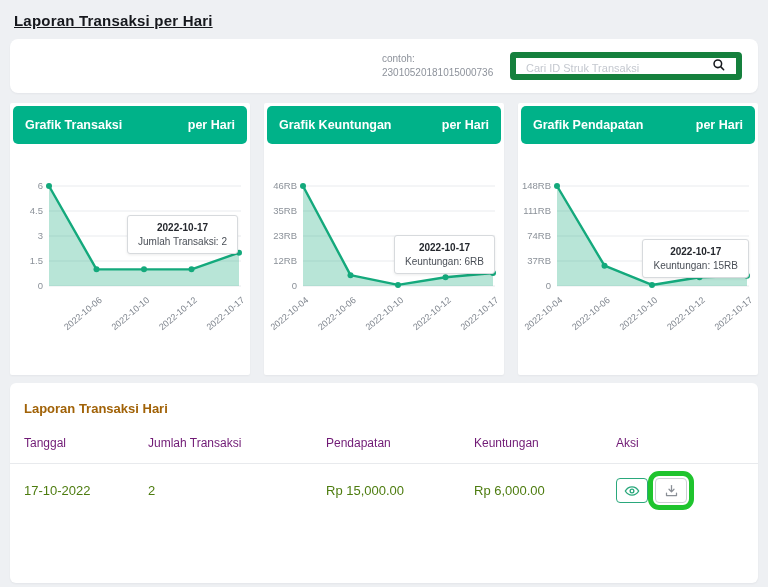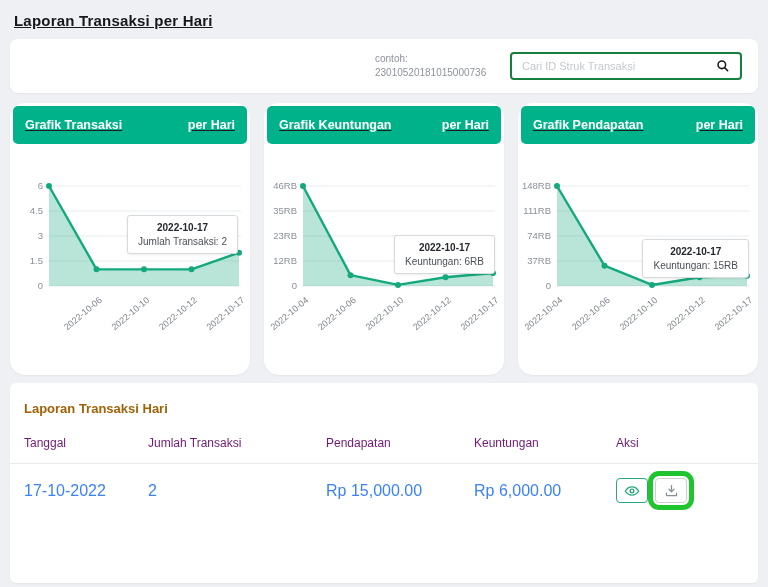--- a/index.html
+++ b/index.html
@@ -19,34 +19,34 @@
   .breadcrumb .link { color:var(--link-green,#1fa97e); cursor:pointer; }
 
   
   .search-card {
     margin-top:10px; background:#fff; border-radius:8px; height:54px;
     display:flex; align-items:center; justify-content:flex-end;
     padding:0 16px; box-shadow:0 1px 2px rgba(30,40,60,.05);
   }
   .example-block { font-size:10px; color:#8d929b; line-height:1.4; margin-right:10px; width:118px; }
   .search-group {
-    width:232px; height:28px; border:2px solid #15803d; border-radius:4px;
-    display:flex; align-items:center; background:#fff; padding:0 8px 0 10px;margin-left:7px;
+    width:232px; height:28px; border:6px solid #15803d; border-radius:4px;
+    display:flex; align-items:flex-end; background:#fff; padding:0 8px 0 10px;
   }
   .search-group input {
     border:none; outline:none; flex:1; font-size:11px; font-family:inherit; color:#3d434b; min-width:0;
   }
   .search-group input::placeholder { color:#c4c8cf; }
   .search-btn { border:none; background:none; cursor:pointer; display:flex; align-items:center; padding:2px; }
 
   
   .charts-row { display:flex; gap:14px; margin-top:10px; }
   .chart-card {
-    flex:1; background:#fff; border-radius:15px; height:272px; position:relative;
-    box-shadow:0 1px 2px rgba(30,40,60,.05); padding:3px;text-decoration:underline;
+    flex:1; background:#fff; border-radius:2px; height:272px; position:relative;
+    box-shadow:0 1px 2px rgba(30,40,60,.05); padding:3px;
   }
   .chart-header {
     background:var(--header-green,#00b289); border-radius:5px; height:38px;
     display:flex; align-items:center; justify-content:space-between;
     padding:0 12px; color:#fff; font-size:12.5px; font-weight:bold;
   }
   .chart-svg { display:block; margin:26px auto 0; overflow:visible; }
   .chart-tooltip {
     position:absolute; background:#fff; border:1px solid #d7dadd; border-radius:3px;
     box-shadow:0 1px 3px rgba(0,0,0,.08); padding:6px 10px; text-align:center; white-space:nowrap;
@@ -61,21 +61,21 @@
   .table-card {
     margin-top:8px; background:#fff; border-radius:6px;
     box-shadow:0 1px 2px rgba(30,40,60,.05); padding:18px 0 10px; min-height:200px;
   }
   .table-title { font-size:13px; font-weight:bold; color:#a16207; padding-left:14px; }
   table { width:100%; border-collapse:collapse; table-layout:fixed; margin-top:10px; }
   col.c0{width:138px} col.c1{width:178px} col.c2{width:148px} col.c3{width:142px}
   th { text-align:left; font-weight:normal; font-size:12px; color:#701a75;
        padding:10px 0 13px; border-bottom:1px solid #e8eaed; }
   th:first-child, td:first-child { padding-left:14px; }
-  td { font-size:16px; color:#3b82f6; padding:14px 0; }
+  td { font-size:13px; color:#4d7c0f; padding:14px 0; }
   .actions { display:flex; align-items:center; gap:7px; }
   .act-btn {
     width:32px; height:25px; border-radius:4px; background:#fff; cursor:pointer;
     display:inline-flex; align-items:center; justify-content:center; padding:0;
   }
   .act-btn.eye { border:1px solid #2aa87c; }
   .act-btn.dl  { border:1px solid #ccd0d4; }
   .act-btn.hl  { outline:5px solid var(--highlight-green,#1fc42e); outline-offset:2px; }
 </style>
 </head>

